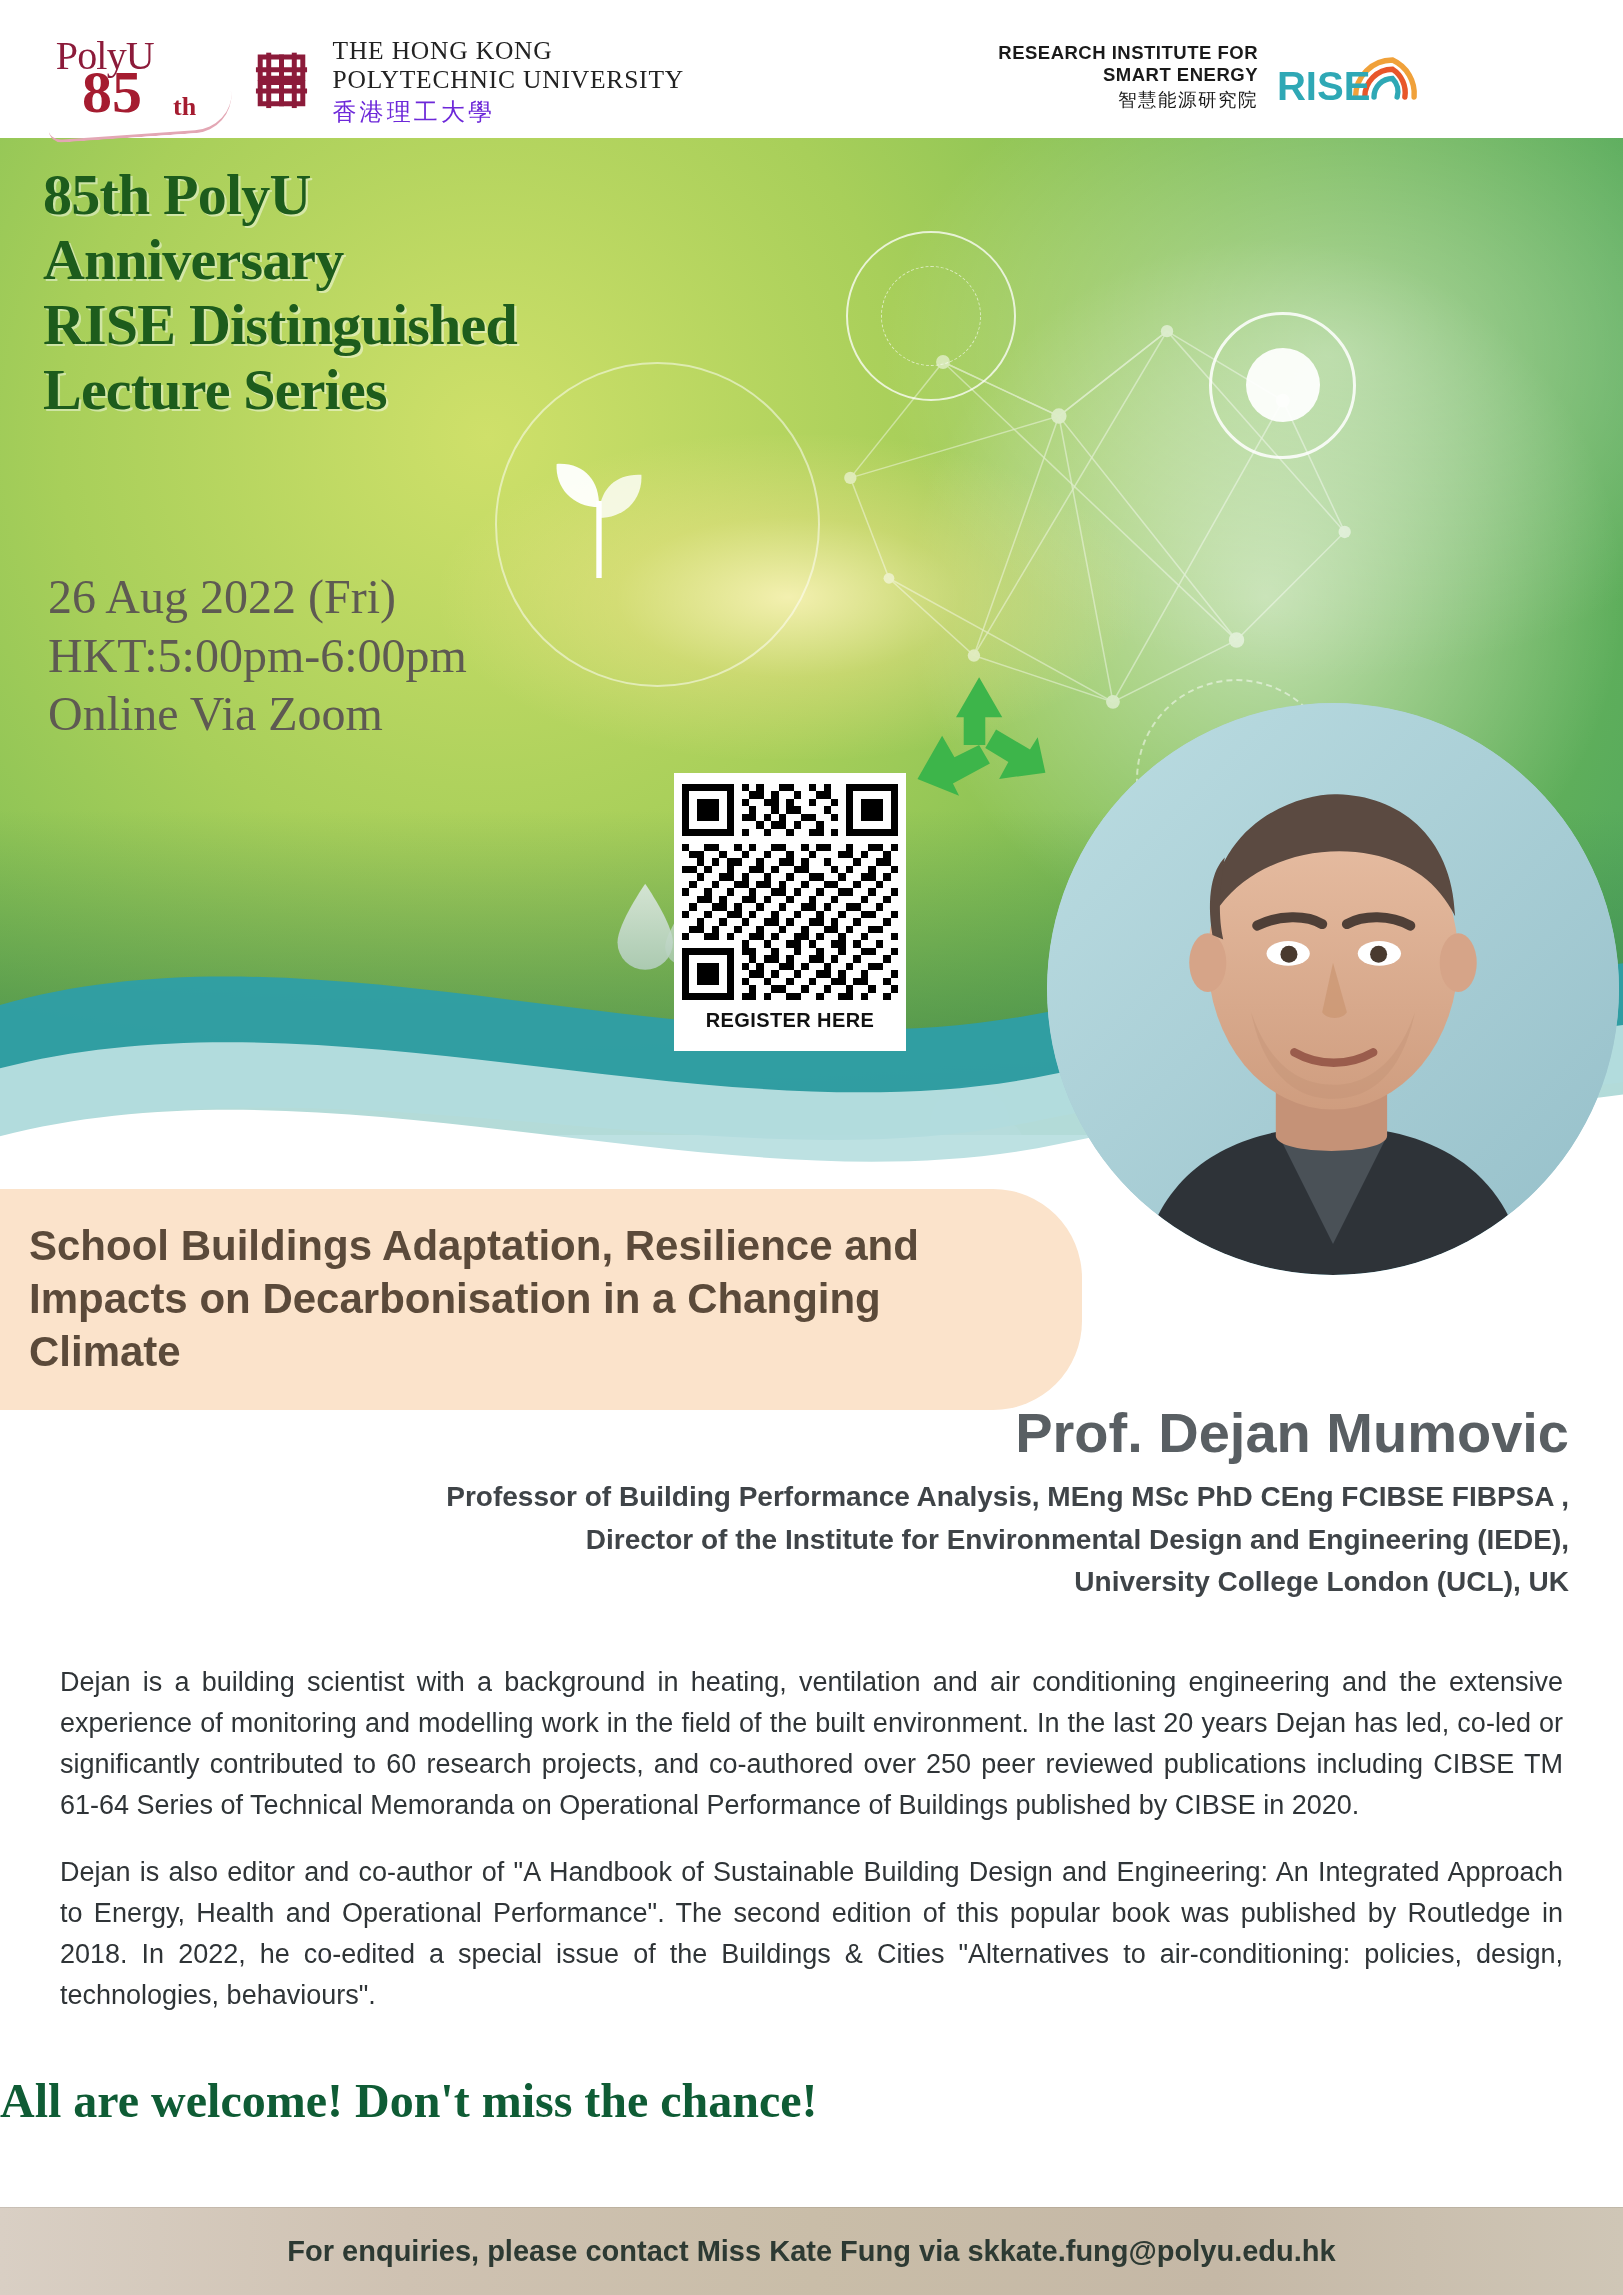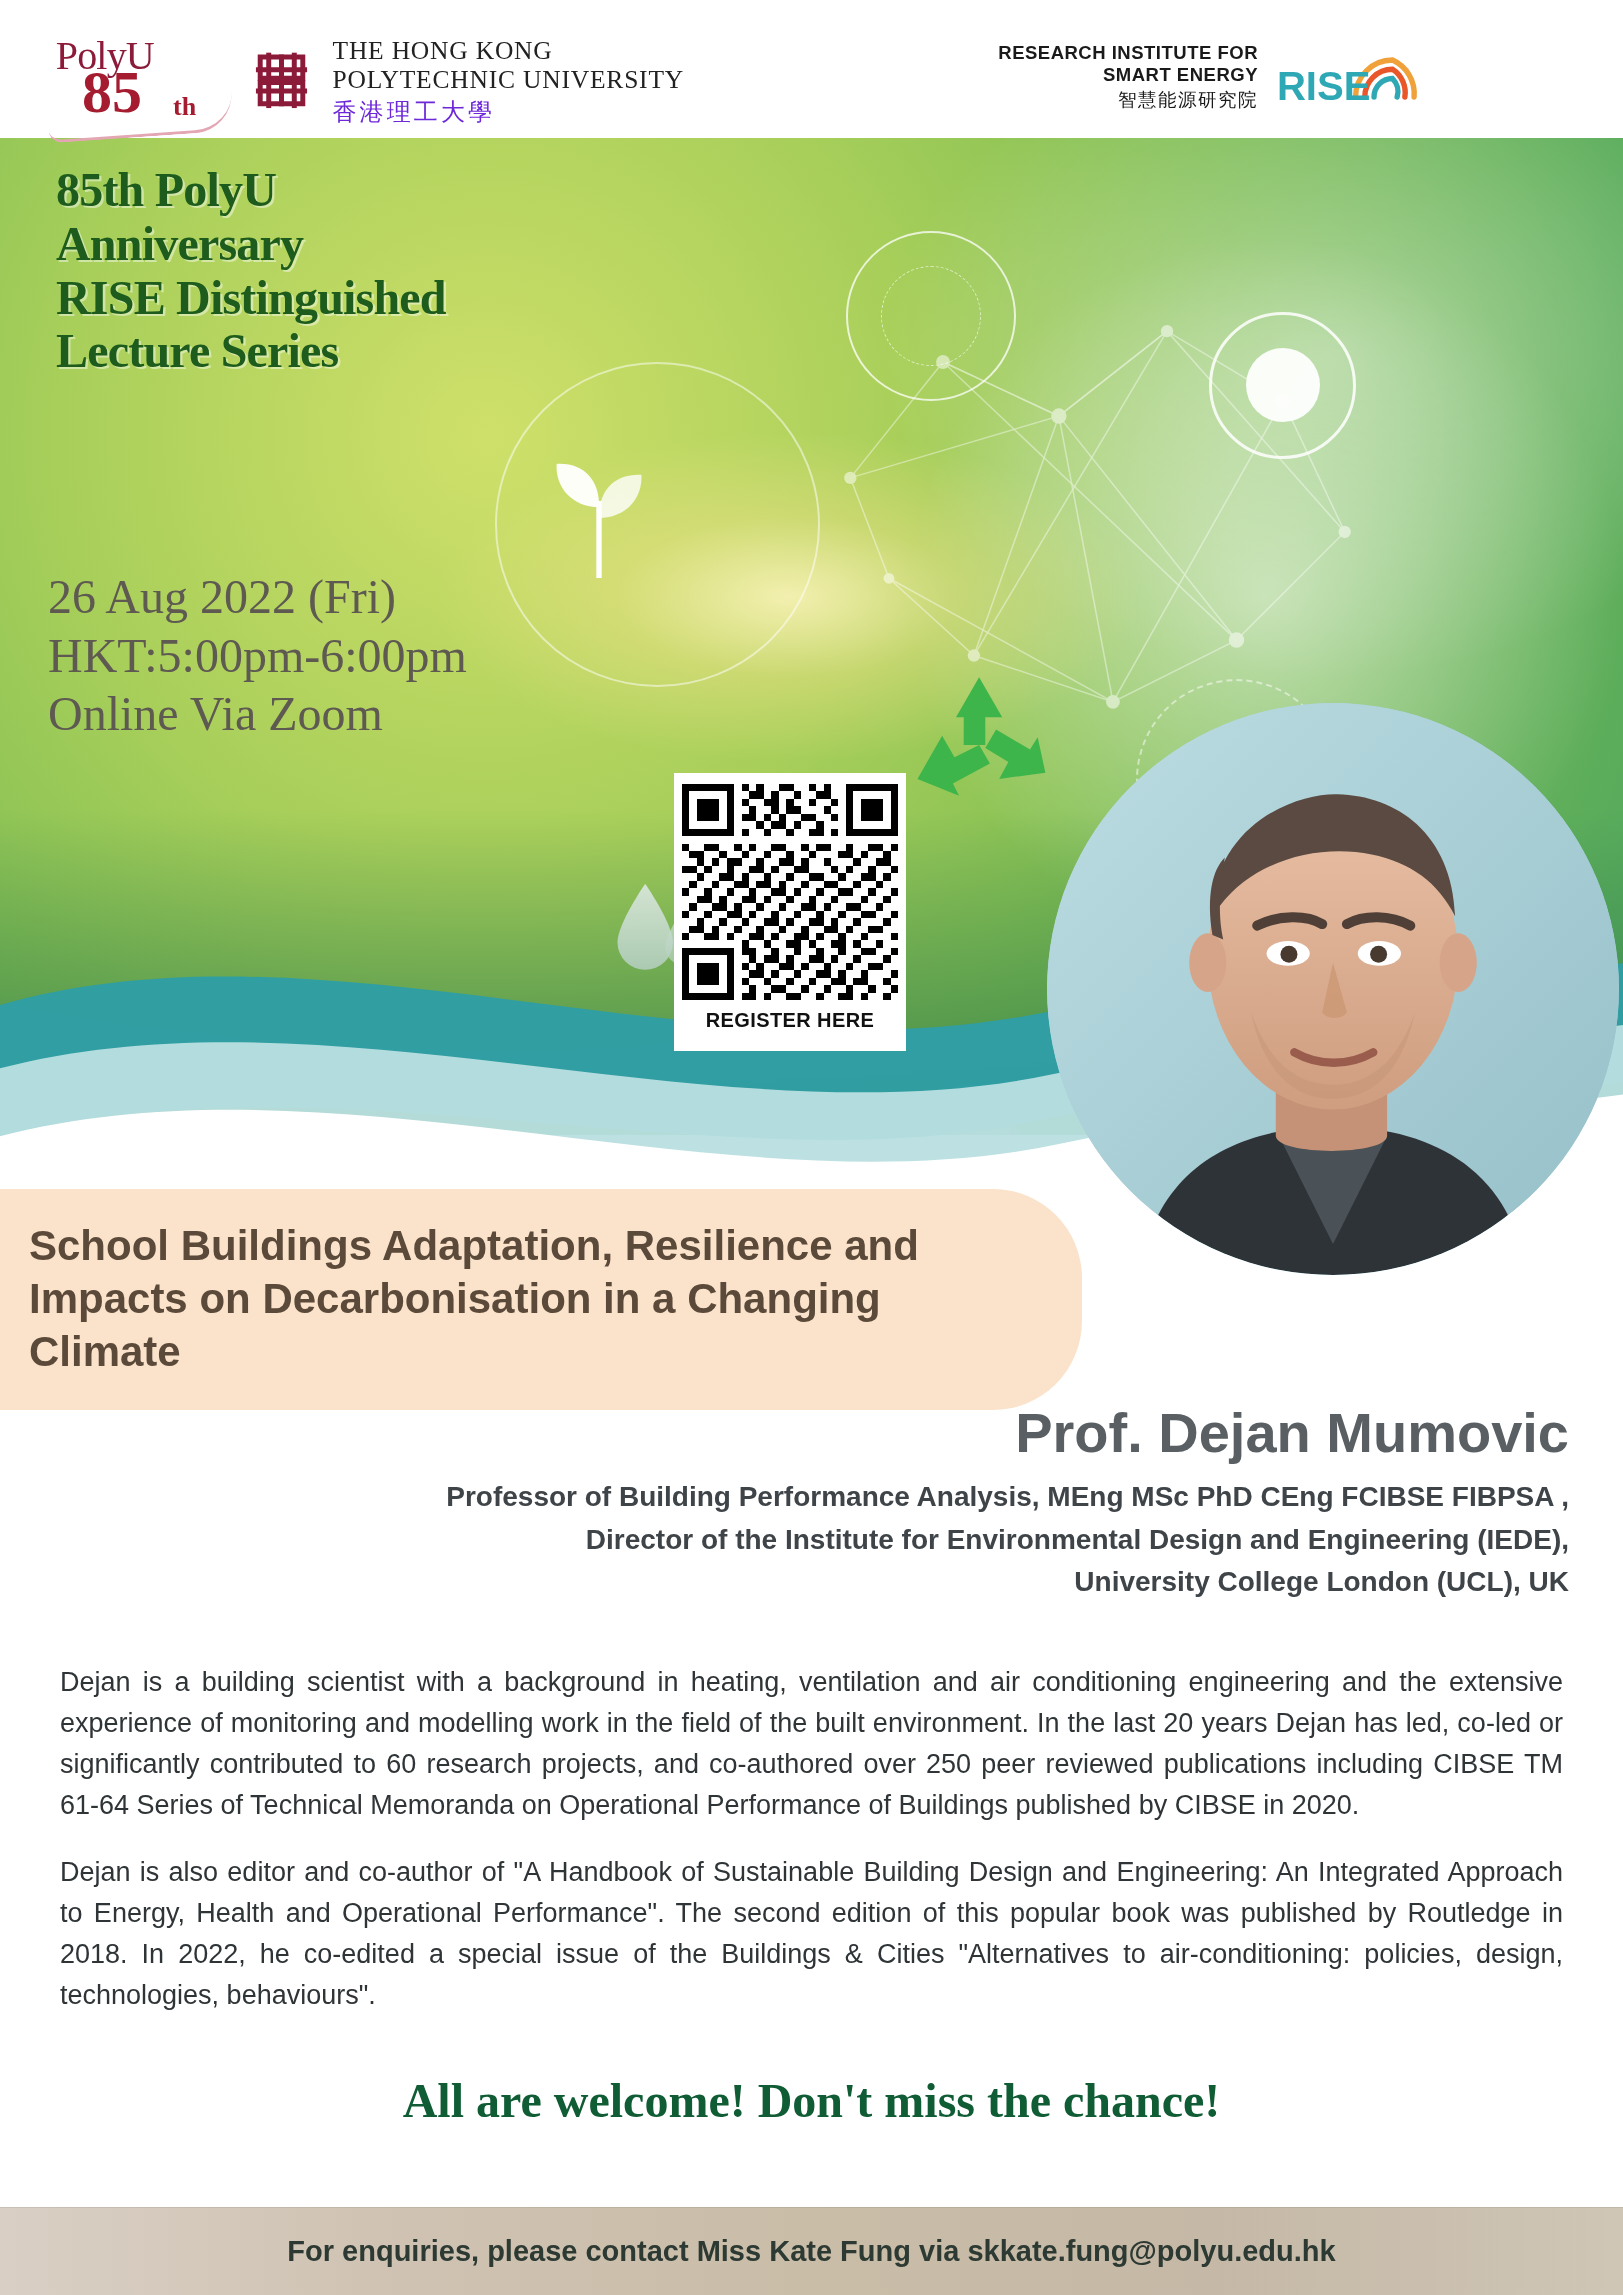--- a/index.html
+++ b/index.html
@@ -85,26 +85,25 @@
     position:absolute; left:0; bottom:0; width:1623px; height:325px;
     background:linear-gradient(to bottom, rgba(60,140,80,0) 0%, rgba(45,120,72,.45) 60%, rgba(30,100,62,.6) 100%);
   }
 
   .hero-title {
     position:absolute; left:43px; top:25px; width:912px; z-index:6;
   }
   .hero-title .line {
     font-family:"Liberation Serif", serif;
     font-weight:bold;
-    font-size:48px;
+    font-size:58px;
     line-height:1.12;
     color:#1d5c1c;
     text-shadow: 2.3px 2.3px 0 rgba(255,255,255,.45);
     letter-spacing:-0.8px;
-    margin-left:13px;
   }
   .hero-sub {
     position:absolute; left:48px; top:430px; z-index:6;
   }
   .hero-sub .l {
     font-family:"Liberation Serif", serif;
     font-size:48px;
     line-height:1.22;
     color:#5e5a52;
     letter-spacing:0px;
@@ -198,21 +197,21 @@
     position:absolute; left:60px; top:1662px; width:1503px; z-index:25;
   }
   .bio p {
     font-size:27px; line-height:1.52; color:#2f3437; text-align:justify;
     margin-bottom:26px;
   }
   .bio p:last-child { margin-bottom:0; }
 
   
   .welcome {
-    position:absolute; left:0; top:2073px; width:1623px; text-align:center;
+    position:absolute; left:0; top:2073px; width:1623px; 
     font-family:"Liberation Serif", serif;
     font-size:48px; color:#0f5c35; font-weight:bold;
     z-index:25;
   }
 
   
   .footer {
     position:absolute; left:0; bottom:0; width:1623px; height:88px; z-index:30;
     background:linear-gradient(to right,#d9cfc4 0%,#cfc2b2 25%,#c9bda8 50%,#c5b8a6 75%,#cfc6b6 100%);
     display:flex; align-items:center; justify-content:center;

